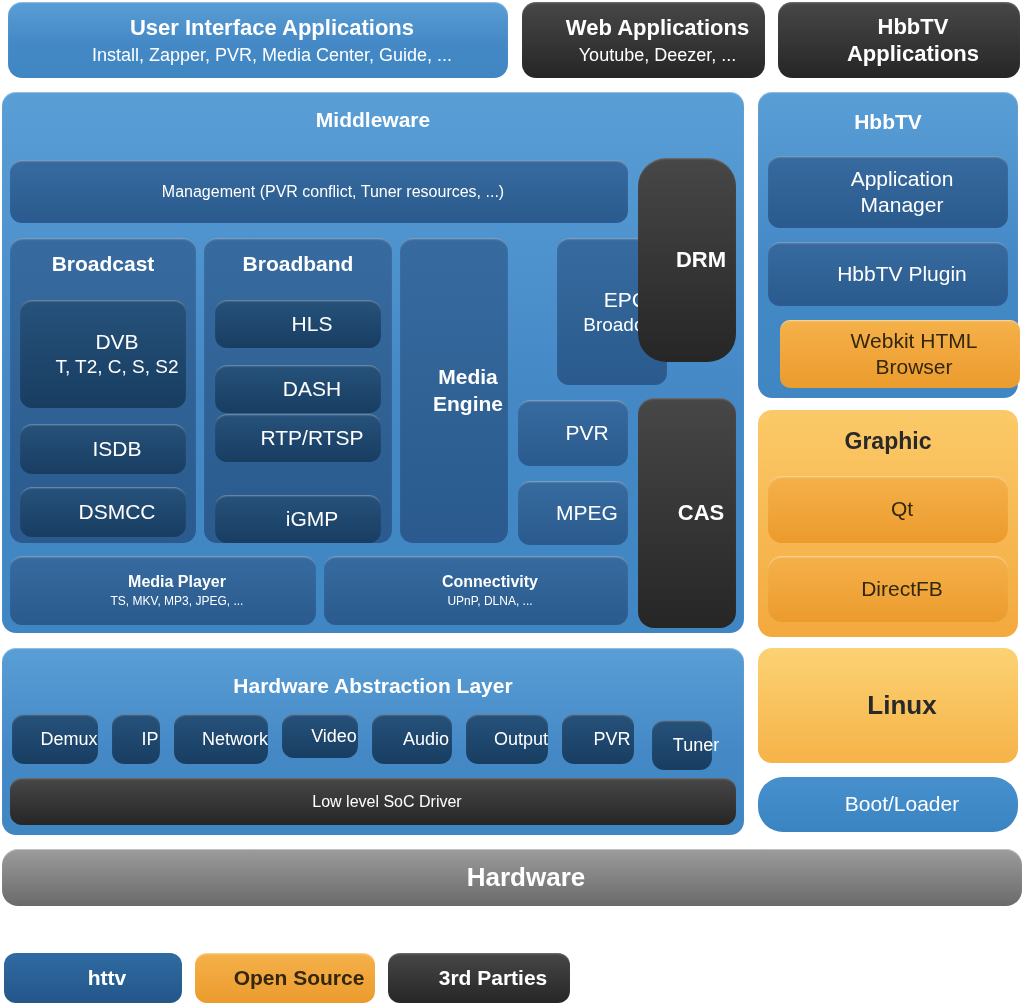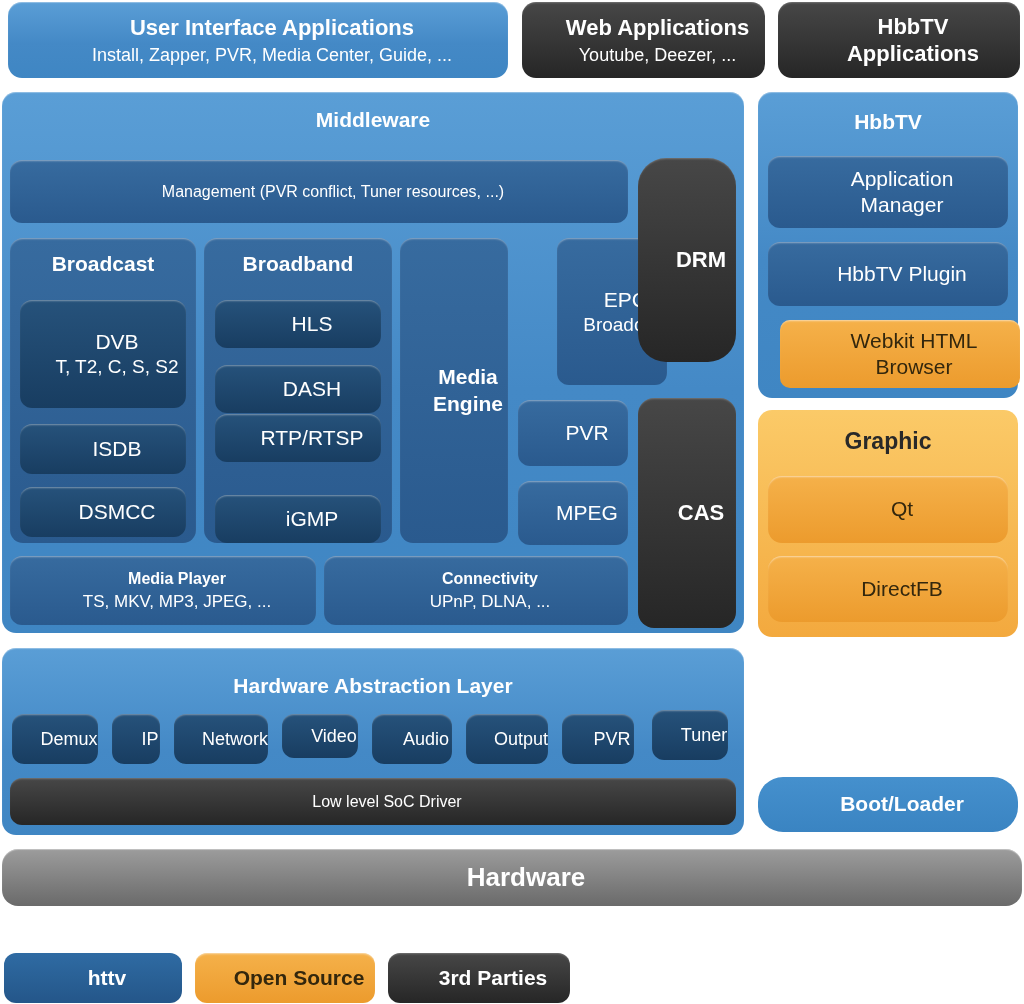--- a/index.html
+++ b/index.html
@@ -23,21 +23,21 @@
           box-shadow:inset 0 2px 2px -1px rgba(255,255,255,.55);}
   .graphic-bg{background:linear-gradient(180deg,#fbca68 0%,#f3a93e 100%);}
   .linux-bg{background:linear-gradient(180deg,#fcd274 0%,#f6b348 100%);color:#292929;}
   .boot-bg{background:linear-gradient(180deg,#4590cd 0%,#3a84c2 100%);}
   .gray-bg{background:linear-gradient(180deg,#9c9c9c 0%,#6a6a6a 100%);
            box-shadow:inset 0 1px 1px rgba(255,255,255,.4);}
   .httv-bg{background:linear-gradient(180deg,#2f6ba3 0%,#245689 100%);}
   
   .b{font-weight:bold;}
   .f26{font-size:26px;} .f23{font-size:23px;} .f22{font-size:22px;} .f21{font-size:21px;}
-  .f20{font-size:16px;text-align:center;} .f19{font-size:19px;} .f18{font-size:18px;} .f17{font-size:17px;}
+  .f20{font-size:16px;text-align:center;} .f19{font-size:19px;} .f18{font-size:18px;} .f17{font-size:12px;}
   .sub{margin-top:3px;font-weight:normal;}
   .darktext{color:#2e2510;}
 </style>
 </head>
 <body>
 
 <div class="page">
 
   <div class="box light" style="left:8px;top:2px;width:500px;height:76px;border-radius:14px;">
     <div class="b f22">User Interface Applications</div>
@@ -136,21 +136,24 @@
   <div class="container graphic-bg" style="left:758px;top:410px;width:260px;height:227px;">
     <div class="ctitle f23 darktext" style="top:18px;color:#292929;">Graphic</div>
     <div class="box orange f21" style="left:10px;top:66px;width:240px;height:67px;border-radius:14px;">
       <div>Qt</div>
     </div>
     <div class="box orange f21" style="left:10px;top:146px;width:240px;height:66px;border-radius:14px;">
       <div>DirectFB</div>
     </div>
   </div>
 
-  <div class="box boot-bg f21" style="left:758px;top:777px;width:260px;height:55px;border-radius:25px;font-weight:bold;">
+  <div class="box linux-bg b f26" style="left:758px;top:648px;width:260px;height:115px;border-radius:14px;">
+    <div>Linux</div>
+  </div>
+  <div class="box boot-bg f21" style="left:758px;top:777px;width:260px;height:55px;border-radius:25px;">
     <div>Boot/Loader</div>
   </div>
 
   <div class="container light" style="left:2px;top:648px;width:742px;height:187px;">
     <div class="ctitle f21" style="top:26px;">Hardware Abstraction Layer</div>
 
     <div class="box navy f18" style="left:10px;top:66px;width:86px;height:50px;">
       <div>Demux</div>
     </div>
     <div class="box navy f18" style="left:110px;top:66px;width:48px;height:50px;">
@@ -164,21 +167,21 @@
     </div>
     <div class="box navy f18" style="left:370px;top:66px;width:80px;height:50px;">
       <div>Audio</div>
     </div>
     <div class="box navy f18" style="left:464px;top:66px;width:82px;height:50px;">
       <div>Output</div>
     </div>
     <div class="box navy f18" style="left:560px;top:66px;width:72px;height:50px;">
       <div>PVR</div>
     </div>
-    <div class="box navy f18" style="left:650px;top:62px;width:76px;height:50px;">
+    <div class="box navy f18" style="left:650px;top:72px;width:60px;height:50px;">
       <div>Tuner</div>
     </div>
 
     <div class="box dark f20" style="left:8px;top:130px;width:726px;height:47px;">
       <div>Low level SoC Driver</div>
     </div>
   </div>
 
   <div class="box gray-bg b f26" style="left:2px;top:849px;width:1020px;height:57px;border-radius:16px;">
     <div>Hardware</div>

